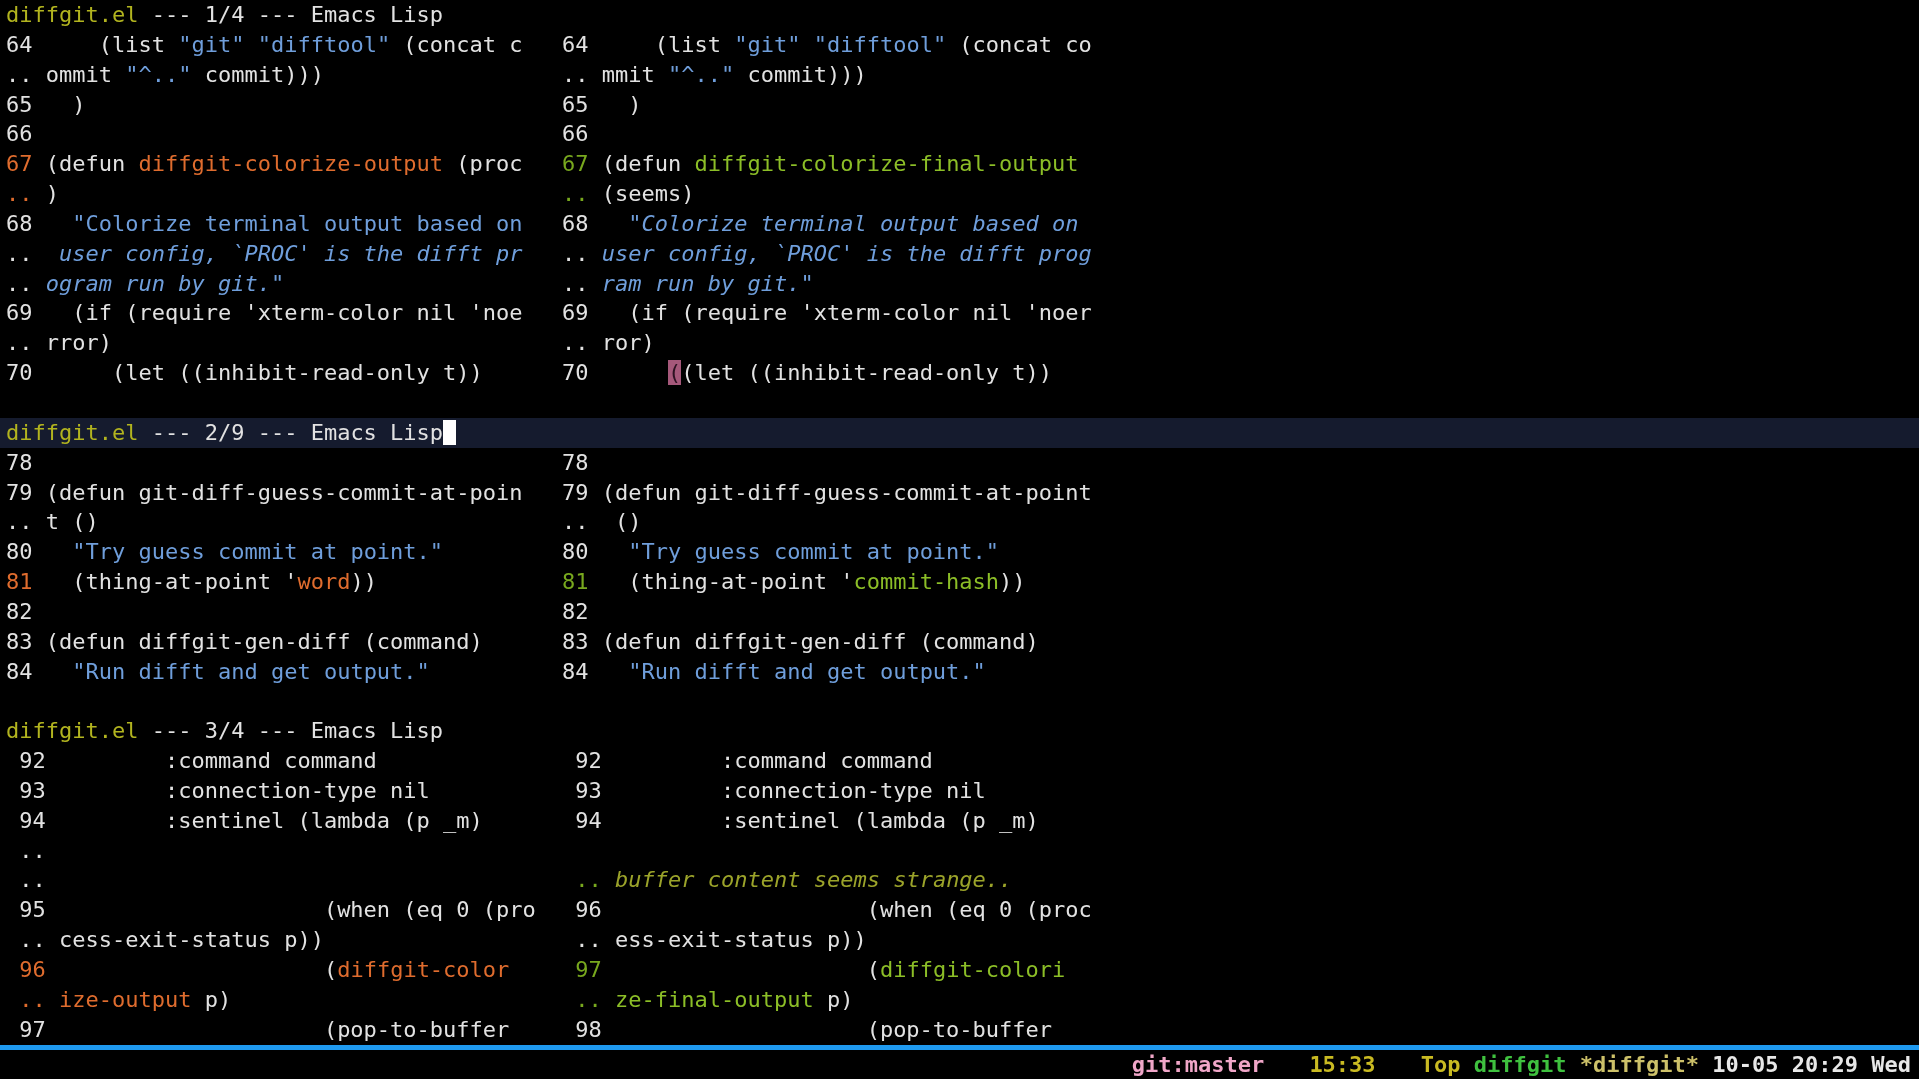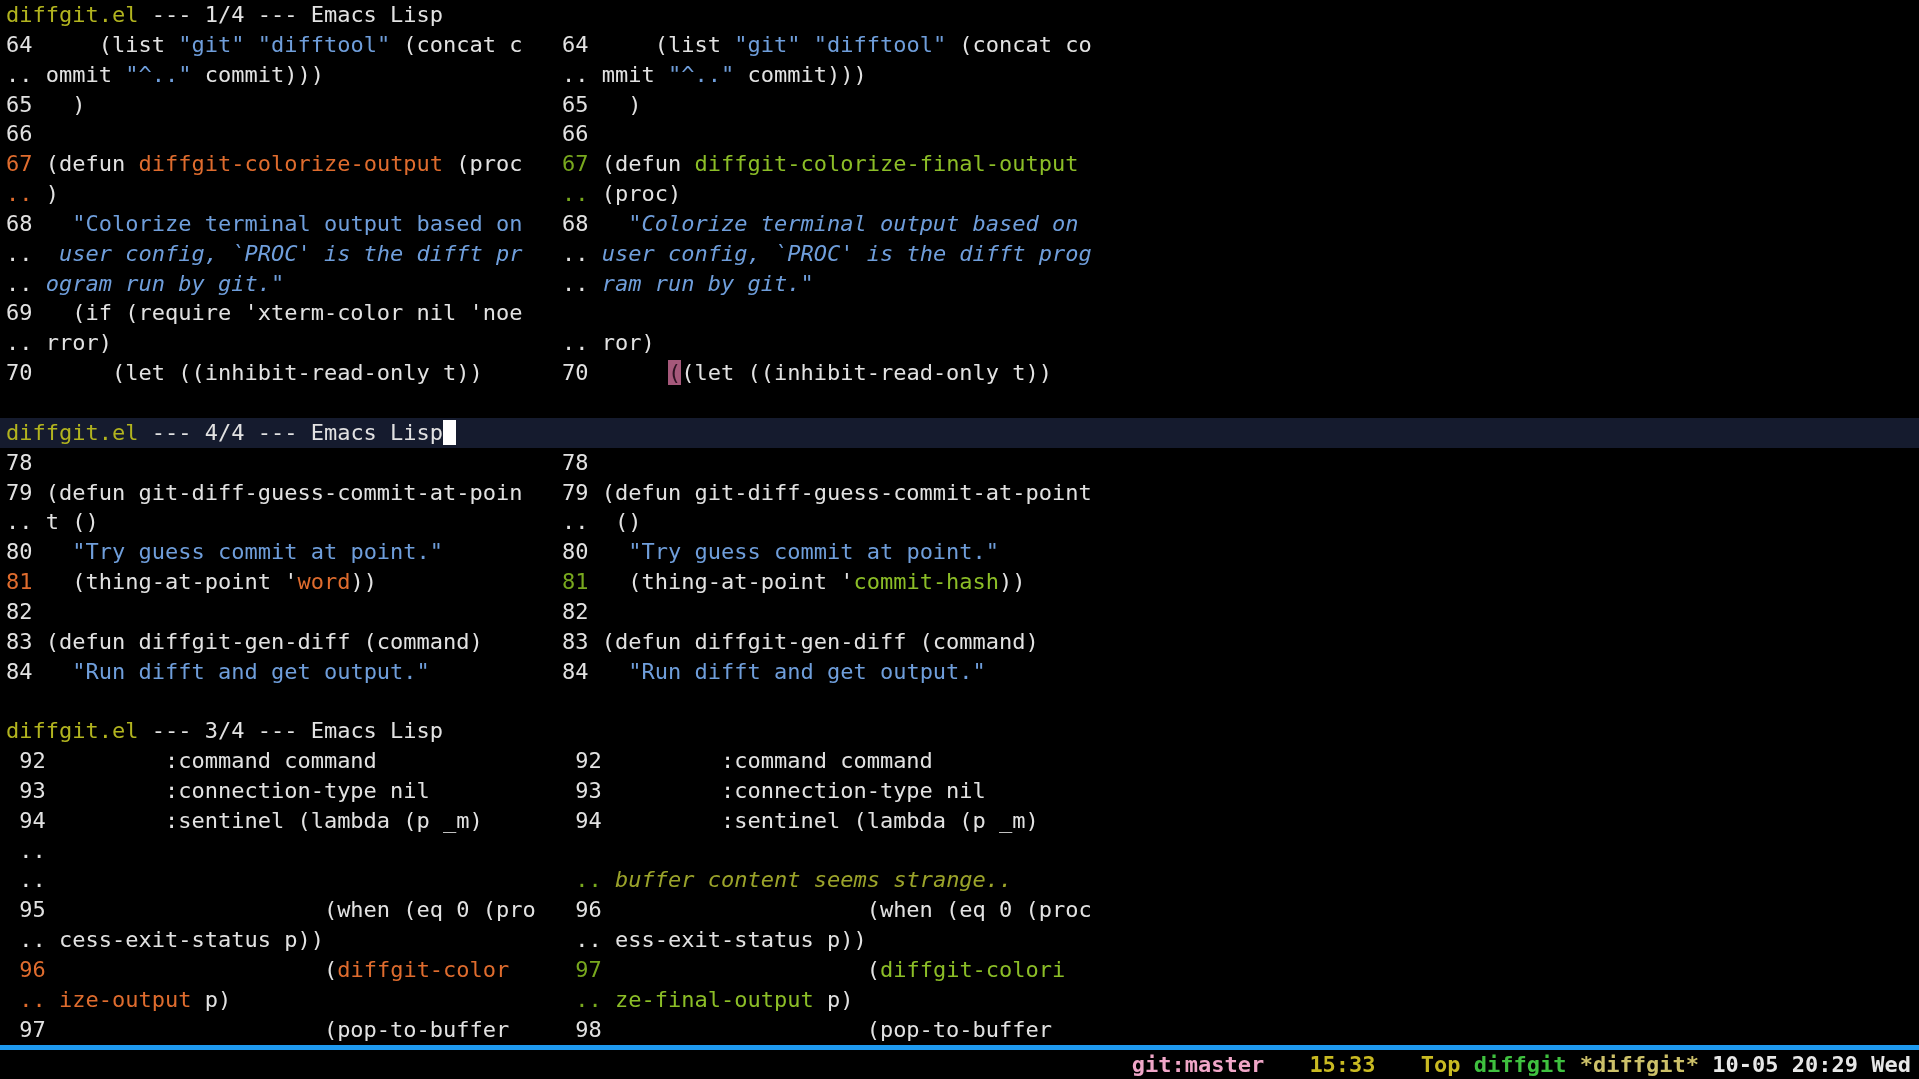--- a/index.html
+++ b/index.html
@@ -36,29 +36,29 @@
 <body>
 
 <div id="frame">
   <div id="buffer">
       <div class="row"><span class="pane lp"><span class="s-olive">diffgit.el</span><span class="s-fg"> --- 1/4 --- Emacs Lisp</span></span></div>
       <div class="row"><span class="pane lp"><span class="s-fg">64     (list </span><span class="s-blue">"git"</span><span class="s-fg"> </span><span class="s-blue">"difftool"</span><span class="s-fg"> (concat c</span></span><span class="pane rp"><span class="s-fg">64     (list </span><span class="s-blue">"git"</span><span class="s-fg"> </span><span class="s-blue">"difftool"</span><span class="s-fg"> (concat co</span></span></div>
       <div class="row"><span class="pane lp"><span class="s-fg">.. ommit </span><span class="s-blue">"^.."</span><span class="s-fg"> commit)))</span></span><span class="pane rp"><span class="s-fg">.. mmit </span><span class="s-blue">"^.."</span><span class="s-fg"> commit)))</span></span></div>
       <div class="row"><span class="pane lp"><span class="s-fg">65   )</span></span><span class="pane rp"><span class="s-fg">65   )</span></span></div>
       <div class="row"><span class="pane lp"><span class="s-fg">66</span></span><span class="pane rp"><span class="s-fg">66</span></span></div>
       <div class="row"><span class="pane lp"><span class="s-orange">67</span><span class="s-fg"> (defun </span><span class="s-orange">diffgit-colorize-output</span><span class="s-fg"> (proc</span></span><span class="pane rp"><span class="s-greenNum">67</span><span class="s-fg"> (defun </span><span class="s-green">diffgit-colorize-final-output</span></span></div>
-      <div class="row"><span class="pane lp"><span class="s-orange">..</span><span class="s-fg"> )</span></span><span class="pane rp"><span class="s-greenNum">..</span><span class="s-fg"> (proc)</span></span></div>
+      <div class="row"><span class="pane lp"><span class="s-orange">..</span><span class="s-fg"> )</span></span><span class="pane rp"><span class="s-greenNum">..</span><span class="s-fg"> (seems)</span></span></div>
       <div class="row"><span class="pane lp"><span class="s-fg">68   </span><span class="s-blue">"Colorize terminal output based on</span></span><span class="pane rp"><span class="s-fg">68   </span><span class="s-blueI">"Colorize terminal output based on</span></span></div>
       <div class="row"><span class="pane rp"><span class="s-fg">.. </span><span class="s-blueI">user config, `PROC' is the difft prog</span></span><span class="pane lp"><span class="s-fg">..  </span><span class="s-blueI">user config, `PROC' is the difft pr</span></span></div>
       <div class="row"><span class="pane lp"><span class="s-fg">.. </span><span class="s-blueI">ogram run by git."</span></span><span class="pane rp"><span class="s-fg">.. </span><span class="s-blueI">ram run by git."</span></span></div>
-      <div class="row"><span class="pane lp"><span class="s-fg">69   (if (require 'xterm-color nil 'noe</span></span></div>
+      <div class="row"><span class="pane lp"><span class="s-fg">69   (if (require 'xterm-color nil 'noe</span></span><span class="pane rp"><span class="s-fg">69   (if (require 'xterm-color nil 'noer</span></span></div>
       <div class="row"><span class="pane lp"><span class="s-fg">.. rror)</span></span><span class="pane rp"><span class="s-fg">.. ror)</span></span></div>
       <div class="row"><span class="pane lp"><span class="s-fg">70      (let ((inhibit-read-only t))</span></span><span class="pane rp"><span class="s-fg">70      </span><span class="s-mag">(</span><span class="s-fg">(let ((inhibit-read-only t))</span></span></div>
       <div class="row"></div>
-      <div class="row hl"><span class="pane lp"><span class="s-olive">diffgit.el</span><span class="s-fg"> --- 4/4 --- Emacs Lisp</span><span class="cursor"> </span></span></div>
+      <div class="row hl"><span class="pane lp"><span class="s-olive">diffgit.el</span><span class="s-fg"> --- 2/9 --- Emacs Lisp</span><span class="cursor"> </span></span></div>
       <div class="row"><span class="pane lp"><span class="s-fg">78</span></span><span class="pane rp"><span class="s-fg">78</span></span></div>
       <div class="row"><span class="pane lp"><span class="s-fg">79 (defun git-diff-guess-commit-at-poin</span></span><span class="pane rp"><span class="s-fg">79 (defun git-diff-guess-commit-at-point</span></span></div>
       <div class="row"><span class="pane lp"><span class="s-fg">.. t ()</span></span><span class="pane rp"><span class="s-fg">..  ()</span></span></div>
       <div class="row"><span class="pane lp"><span class="s-fg">80   </span><span class="s-blue">"Try guess commit at point."</span></span><span class="pane rp"><span class="s-fg">80   </span><span class="s-blue">"Try guess commit at point."</span></span></div>
       <div class="row"><span class="pane lp"><span class="s-orange">81</span><span class="s-fg">   (thing-at-point '</span><span class="s-orange">word</span><span class="s-fg">))</span></span><span class="pane rp"><span class="s-greenNum">81</span><span class="s-fg">   (thing-at-point '</span><span class="s-green">commit-hash</span><span class="s-fg">))</span></span></div>
       <div class="row"><span class="pane lp"><span class="s-fg">82</span></span><span class="pane rp"><span class="s-fg">82</span></span></div>
       <div class="row"><span class="pane lp"><span class="s-fg">83 (defun diffgit-gen-diff (command)</span></span><span class="pane rp"><span class="s-fg">83 (defun diffgit-gen-diff (command)</span></span></div>
       <div class="row"><span class="pane lp"><span class="s-fg">84   </span><span class="s-blue">"Run difft and get output."</span></span><span class="pane rp"><span class="s-fg">84   </span><span class="s-blue">"Run difft and get output."</span></span></div>
       <div class="row"></div>
       <div class="row"><span class="pane lp"><span class="s-olive">diffgit.el</span><span class="s-fg"> --- 3/4 --- Emacs Lisp</span></span></div>

